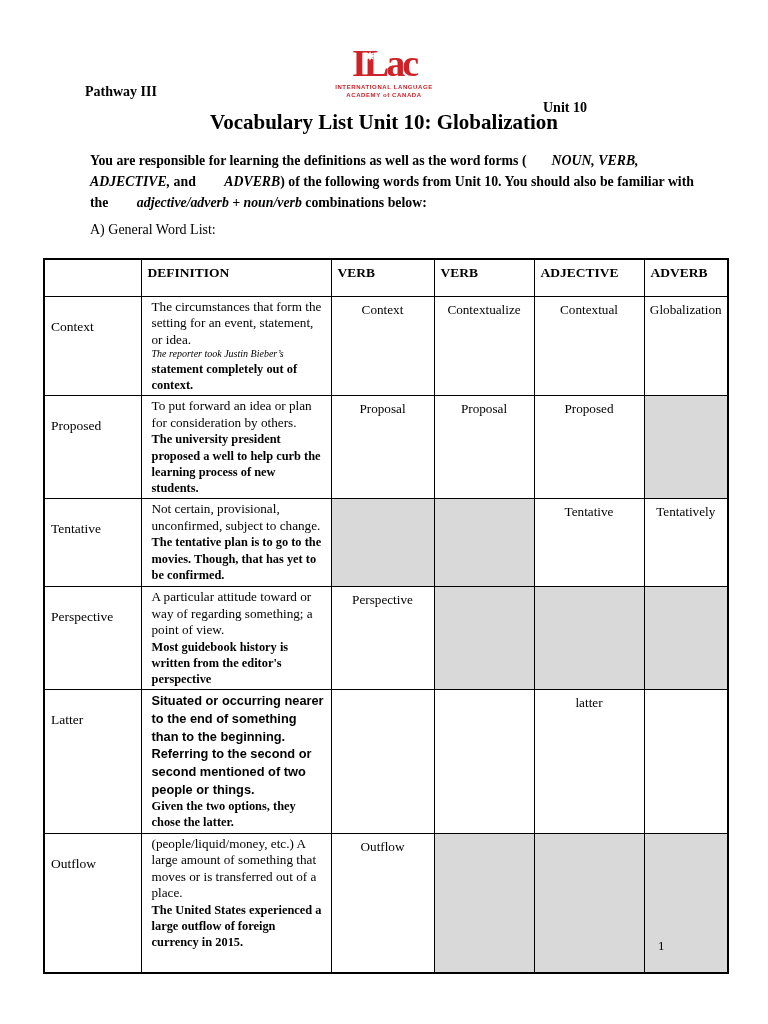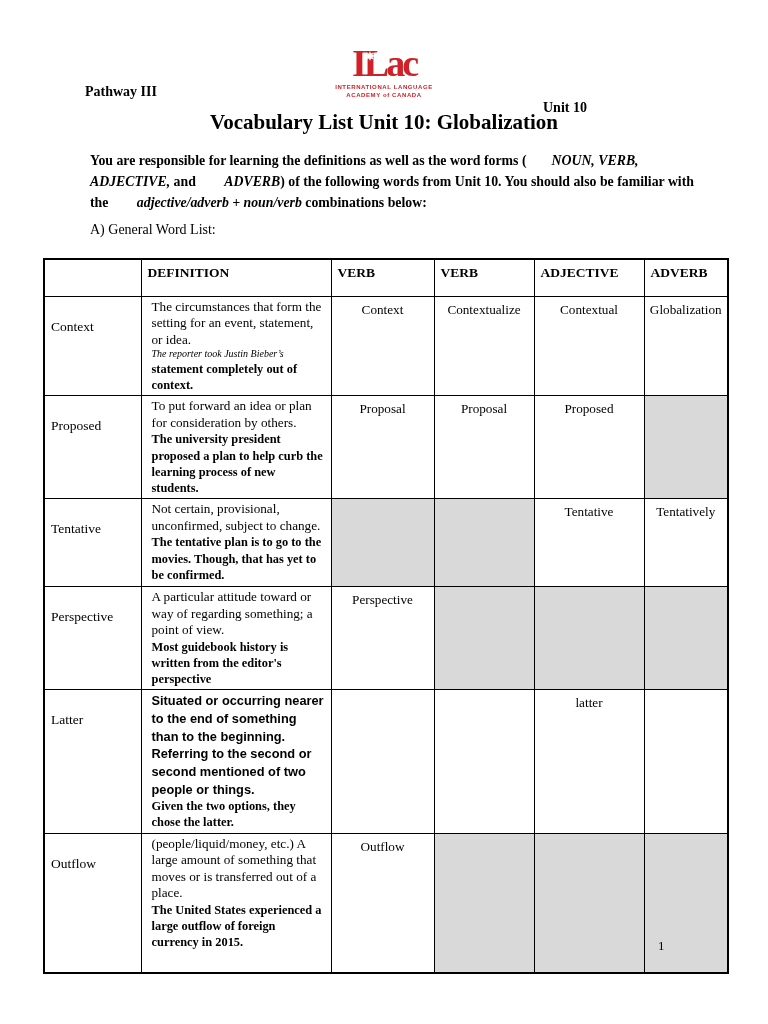--- a/index.html
+++ b/index.html
@@ -137,21 +137,21 @@
       <td class="val-cell">Context</td>
       <td class="val-cell">Contextualize</td>
       <td class="val-cell">Contextual</td>
       <td class="val-cell">Globalization</td>
     </tr>
 
     <tr style="height:98px">
       <td class="word-cell">Proposed</td>
       <td class="def-cell">
         <span class="def">To put forward an idea or plan for consideration by others.</span>
-            <span class="ex">The university president proposed a plan to help curb the learning process of new students.</span>
+            <span class="ex">The university president proposed a well to help curb the learning process of new students.</span>
       </td>
       <td class="val-cell">Proposal</td>
       <td class="val-cell">Proposal</td>
       <td class="val-cell">Proposed</td>
       <td class="val-cell shaded"></td>
     </tr>
 
     <tr style="height:86px">
       <td class="word-cell">Tentative</td>
       <td class="def-cell inline-ex">

